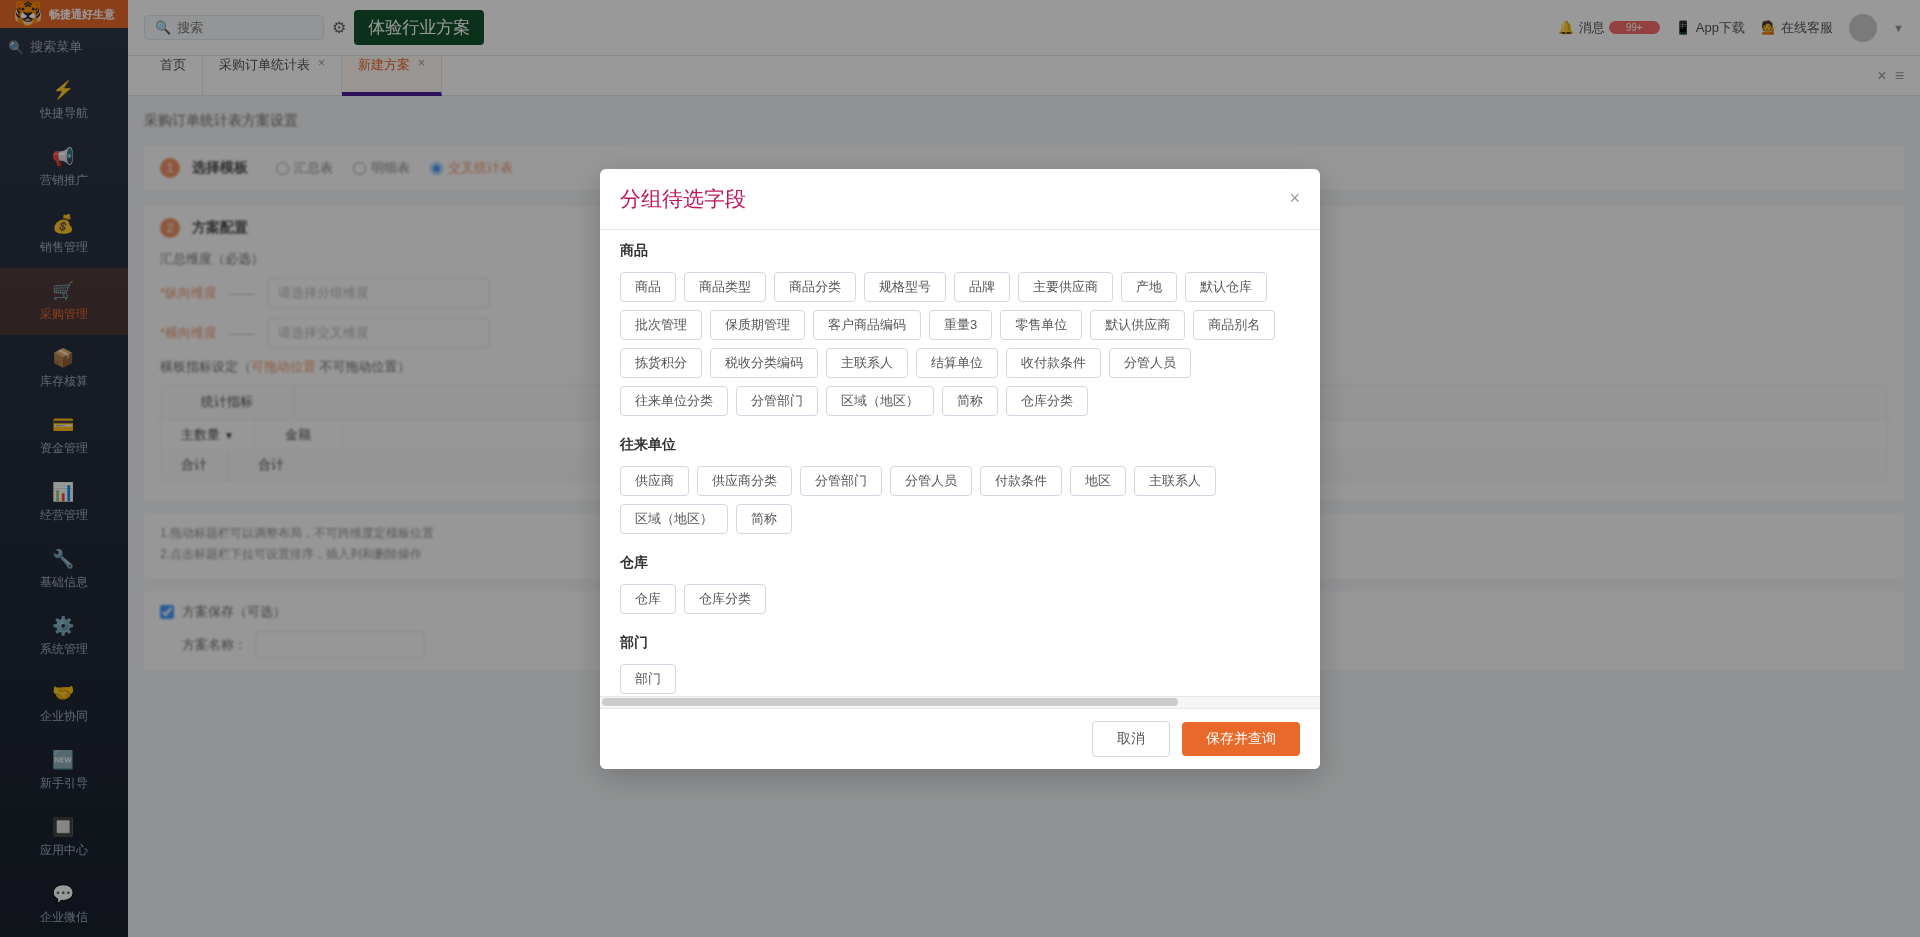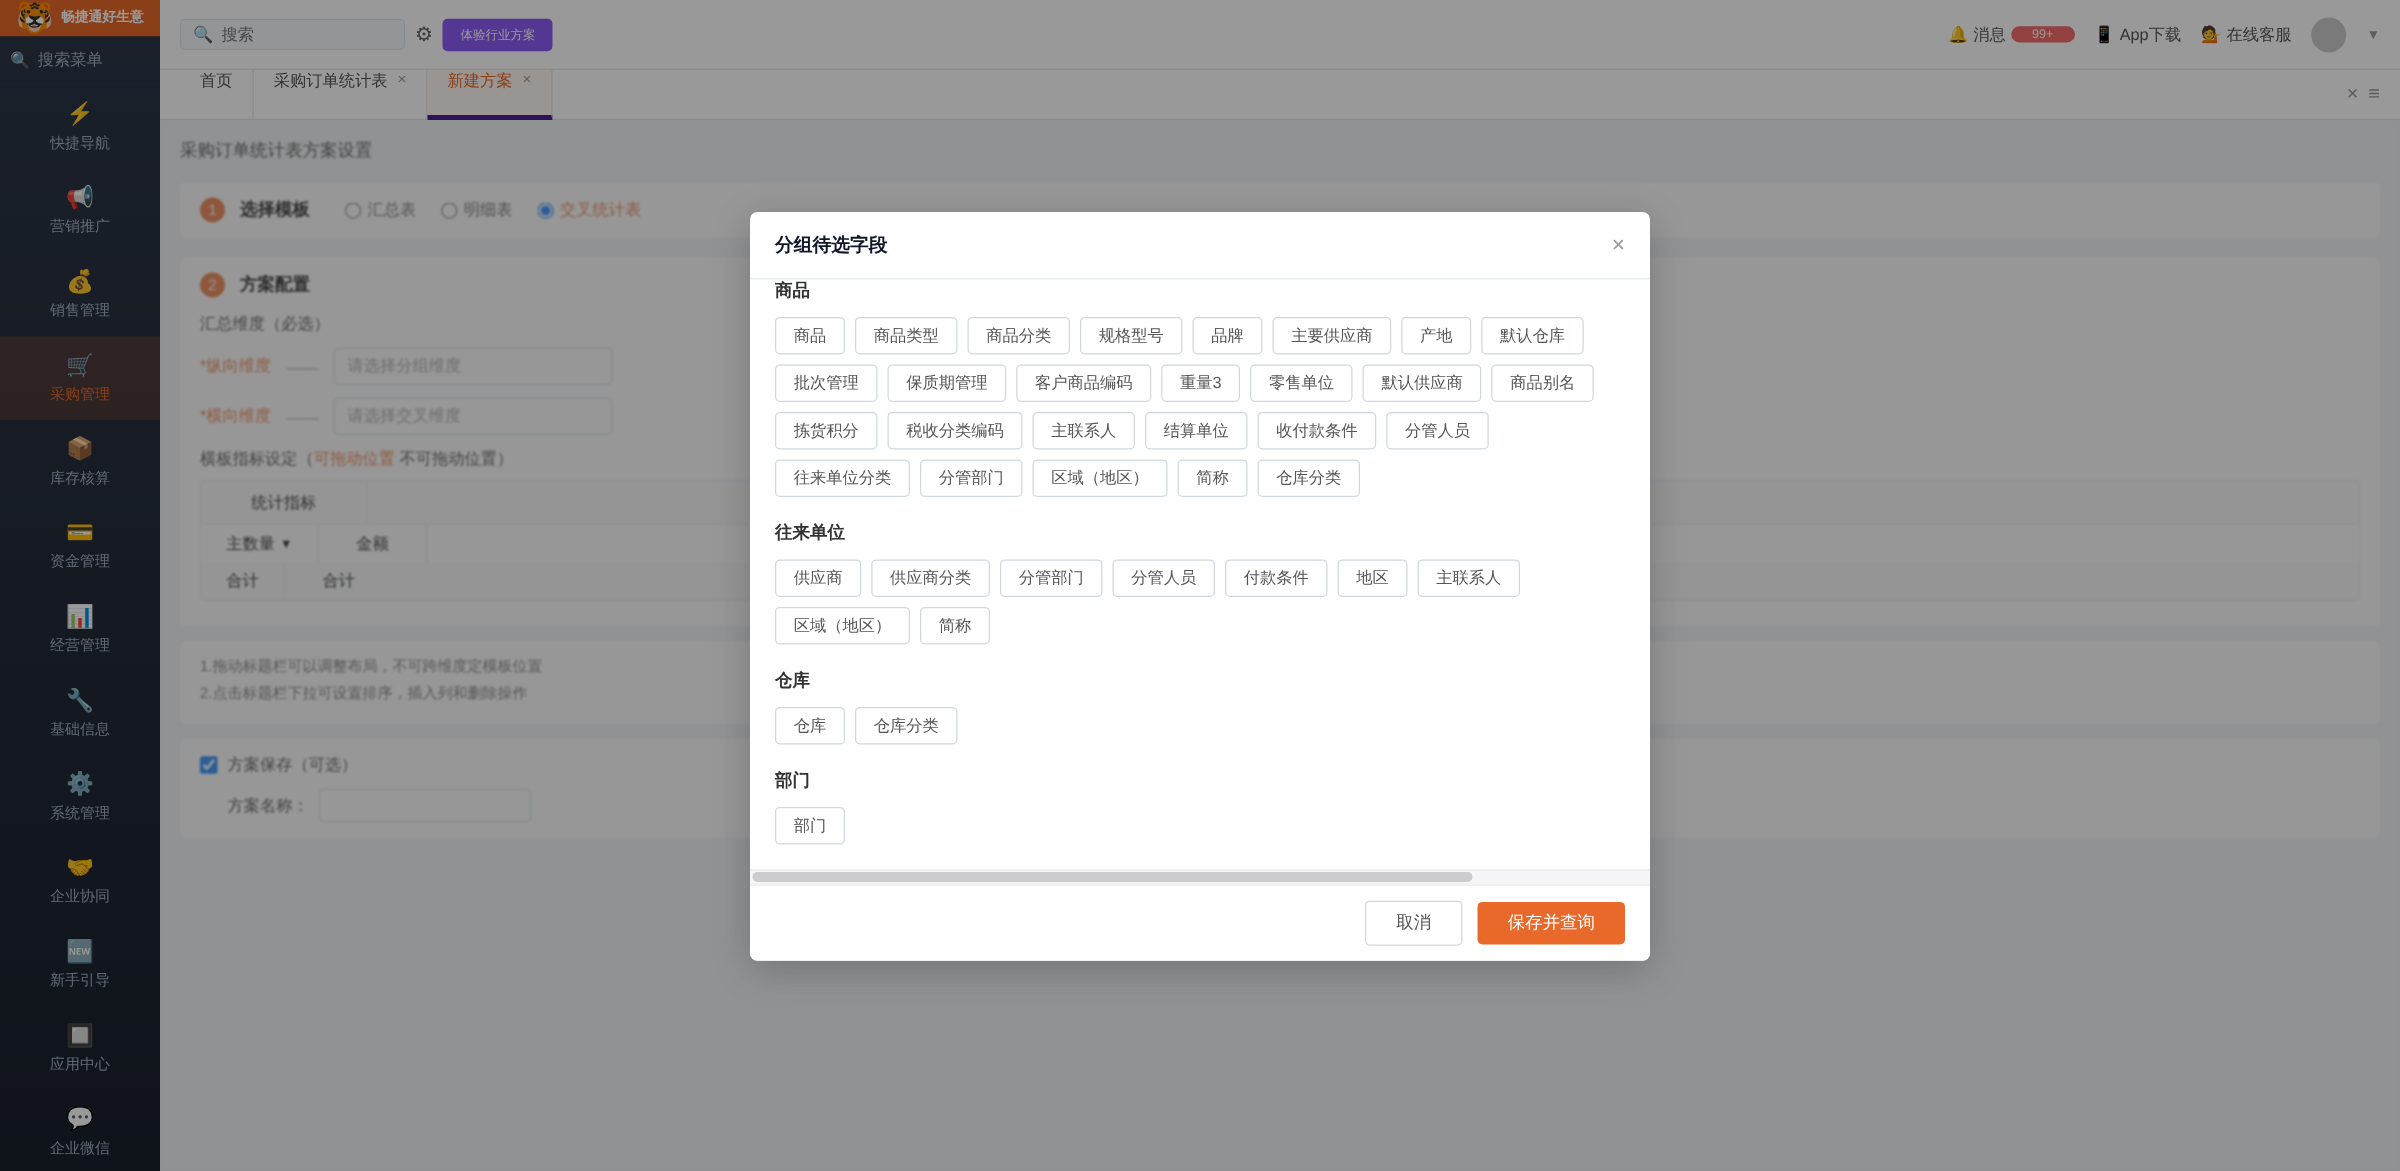--- a/index.html
+++ b/index.html
@@ -41,22 +41,22 @@
     }
     .topnav-left { display: flex; align-items: center; gap: 8px; flex: 1; }
     .topnav-search-wrap {
       display: flex; align-items: center; background: #f7f8fa;
       border: 1px solid #e2e8f0; border-radius: 4px; padding: 4px 10px; gap: 6px;
       width: 180px;
     }
     .topnav-search-input { border: none; background: transparent; outline: none; font-size: 13px; color: #333; width: 120px; }
     .topnav-gear { color: #666; font-size: 16px; cursor: pointer; }
     .topnav-btn {
-      background: #8b5cf6; color: white; border: none; border-radius: 4px;
-      padding: 6px 14px; font-size: 10px; cursor: pointer; text-align: right;
+      background: #14532d; color: white; border: none; border-radius: 4px;
+      padding: 6px 14px; font-size: 17px; cursor: pointer; text-align: right;
     }
     .topnav-right { display: flex; align-items: center; gap: 16px; }
     .topnav-right-item { display: flex; align-items: center; gap: 4px; color: #555; font-size: 13px; cursor: pointer; }
     .badge { background: #f56c6c; color: white; border-radius: 10px; font-size: 10px; padding: 1px 17px; }
     .avatar { width: 28px; height: 28px; border-radius: 50%; background: #ccc; }
 
     
     .tabbar {
       position: fixed; left: 128px; top: 56px; right: 0; height: 40px;
       background: #fff; display: flex; align-items: center;
@@ -93,24 +93,24 @@
       position: fixed; top: 50%; left: 50%; transform: translate(-50%, -50%);
       background: white; border-radius: 6px; width: 720px; max-height: 600px;
       z-index: 300; display: flex; flex-direction: column; overflow: hidden;
       box-shadow: 0 8px 32px rgba(0,0,0,0.2);
     }
     .modal-header {
       padding: 16px 20px; border-bottom: 1px solid #e2e8f0;
       display: flex; align-items: center; justify-content: space-between;
       flex-shrink: 0;
     }
-    .modal-title { font-size: 15px; font-weight: 700; color: #0f172a; }
+    .modal-title { font-size: 21px; font-weight: 400; color: #be185d; }
     .modal-close { color: #999; font-size: 18px; cursor: pointer; }
     .modal-body {
-      flex: 1; overflow-y: auto; padding: 0 20px;
+      flex: 1; overflow-y: auto; padding: 12px 20px;
     }
     .modal-footer {
       padding: 12px 20px; border-top: 1px solid #e2e8f0;
       display: flex; align-items: center; justify-content: flex-end; gap: 12px;
       flex-shrink: 0; background: #fff;
     }
 
     
     .field-section { margin-bottom: 20px; }
     .field-section-title { font-size: 14px; font-weight: 600; color: #333; margin-bottom: 12px; }

